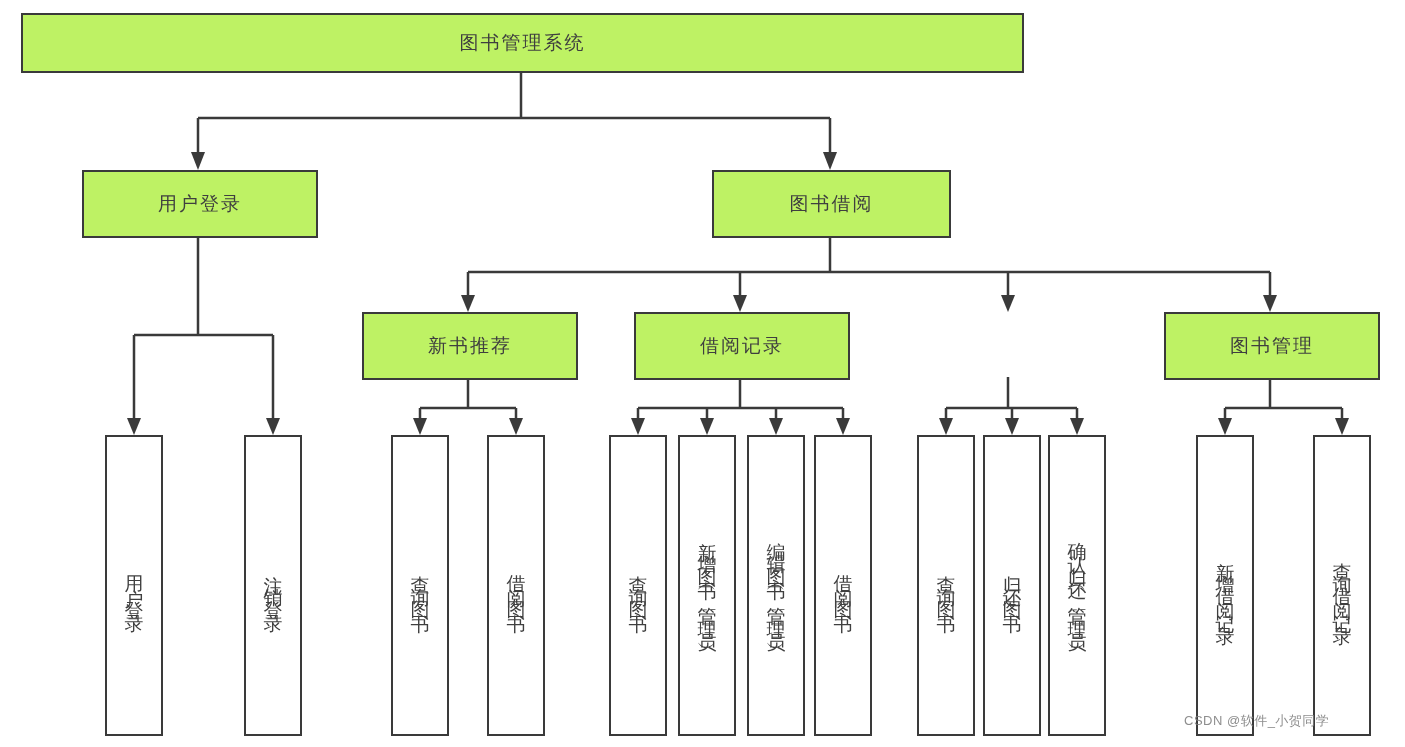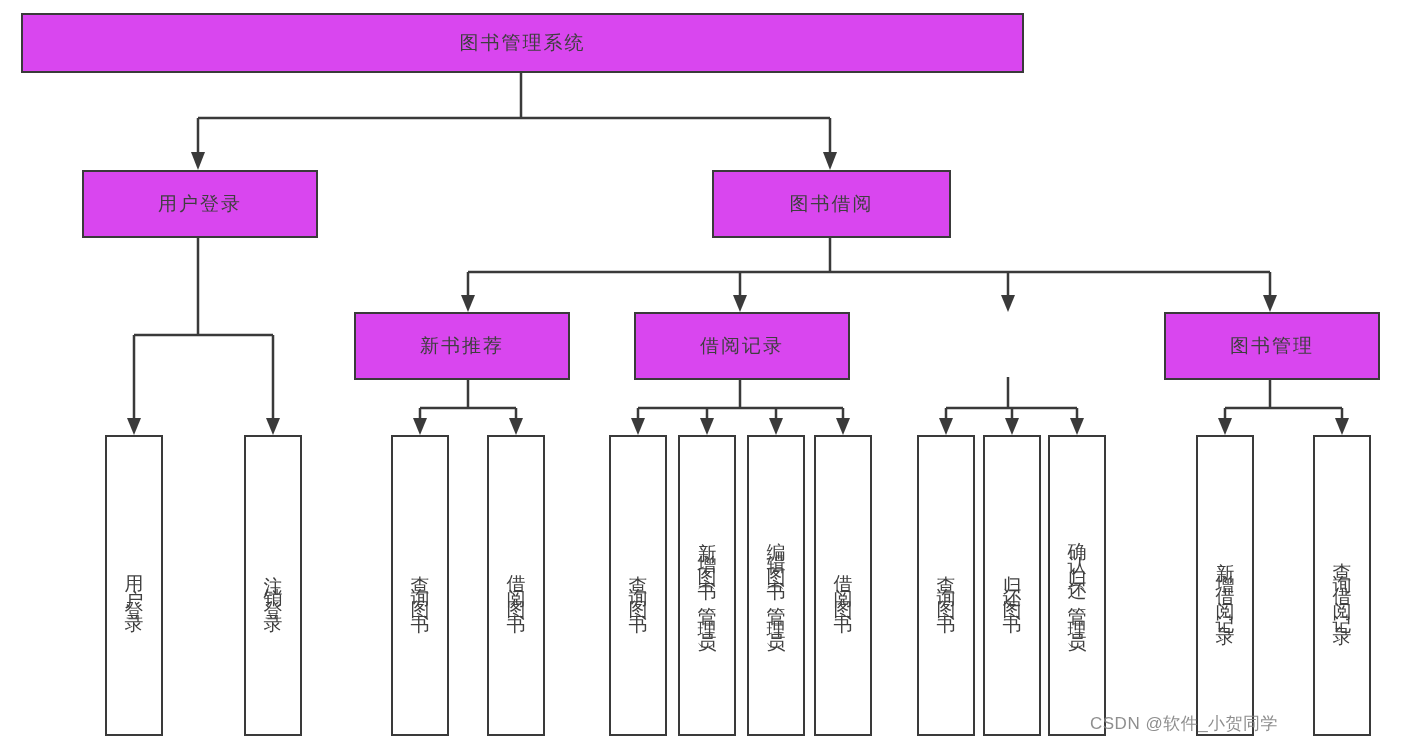--- a/index.html
+++ b/index.html
@@ -4,36 +4,36 @@
 <style>
   html,body{margin:0;padding:0;background:#ffffff;}
   .stage{
     position:relative;width:1405px;height:747px;background:#ffffff;overflow:hidden;
     font-family:"Liberation Sans","DejaVu Sans",sans-serif;
   }
   .wires{position:absolute;left:0;top:0;width:1405px;height:747px;}
   .wires path{stroke:#3a3a3a;stroke-width:2.5;fill:none;}
   .wires polygon{fill:#3a3a3a;stroke:none;}
   .hbox{
-    position:absolute;background:#d946ef;border:2.5px solid #3a3a3a;
+    position:absolute;background:#bef264;border:2.5px solid #3a3a3a;
     display:flex;align-items:center;justify-content:center;
     font-size:19px;color:#3f3f3f;letter-spacing:2px;z-index:2;
   }
   .vbox{
     position:absolute;top:435px;width:58px;height:301px;box-sizing:border-box;
     background:#ffffff;border:2.5px solid #3a3a3a;
     display:flex;align-items:center;justify-content:center;z-index:2;
   }
   .vbox span{
     writing-mode:vertical-rl;font-size:19px;color:#3f3f3f;letter-spacing:13px;
     white-space:nowrap;
   }
   .watermark{
-    position:absolute;left:1090px;top:712px;z-index:5;
-    font-size:17px;color:rgba(130,130,130,0.9);letter-spacing:0.5px;white-space:nowrap;
+    position:absolute;left:1184px;top:712px;z-index:5;
+    font-size:13px;color:rgba(130,130,130,0.9);letter-spacing:0.5px;white-space:nowrap;
   }
 </style>
 </head>
 <body>
 
 <div class="stage">
 
   <svg class="wires" viewBox="0 0 1405 747">
     <g>
       <path d="M521 69 V118 M198 118 H830 M198 118 V153 M830 118 V153"></path>
@@ -81,21 +81,21 @@
     <span>图书管理系统</span>
   </div>
 
   <div class="hbox" style="left:82px;top:170px;width:232px;height:64px">
     <span>用户登录</span>
   </div>
   <div class="hbox" style="left:712px;top:170px;width:235px;height:64px">
     <span>图书借阅</span>
   </div>
 
-  <div class="hbox" style="left:354px;top:312px;width:212px;height:64px">
+  <div class="hbox" style="left:362px;top:312px;width:212px;height:64px">
     <span>新书推荐</span>
   </div>
   <div class="hbox" style="left:634px;top:312px;width:212px;height:64px">
     <span>借阅记录</span>
   </div>
   <div class="hbox" style="left:1164px;top:312px;width:212px;height:64px">
     <span>图书管理</span>
   </div>
 
   <div class="vbox" style="left:105px">

